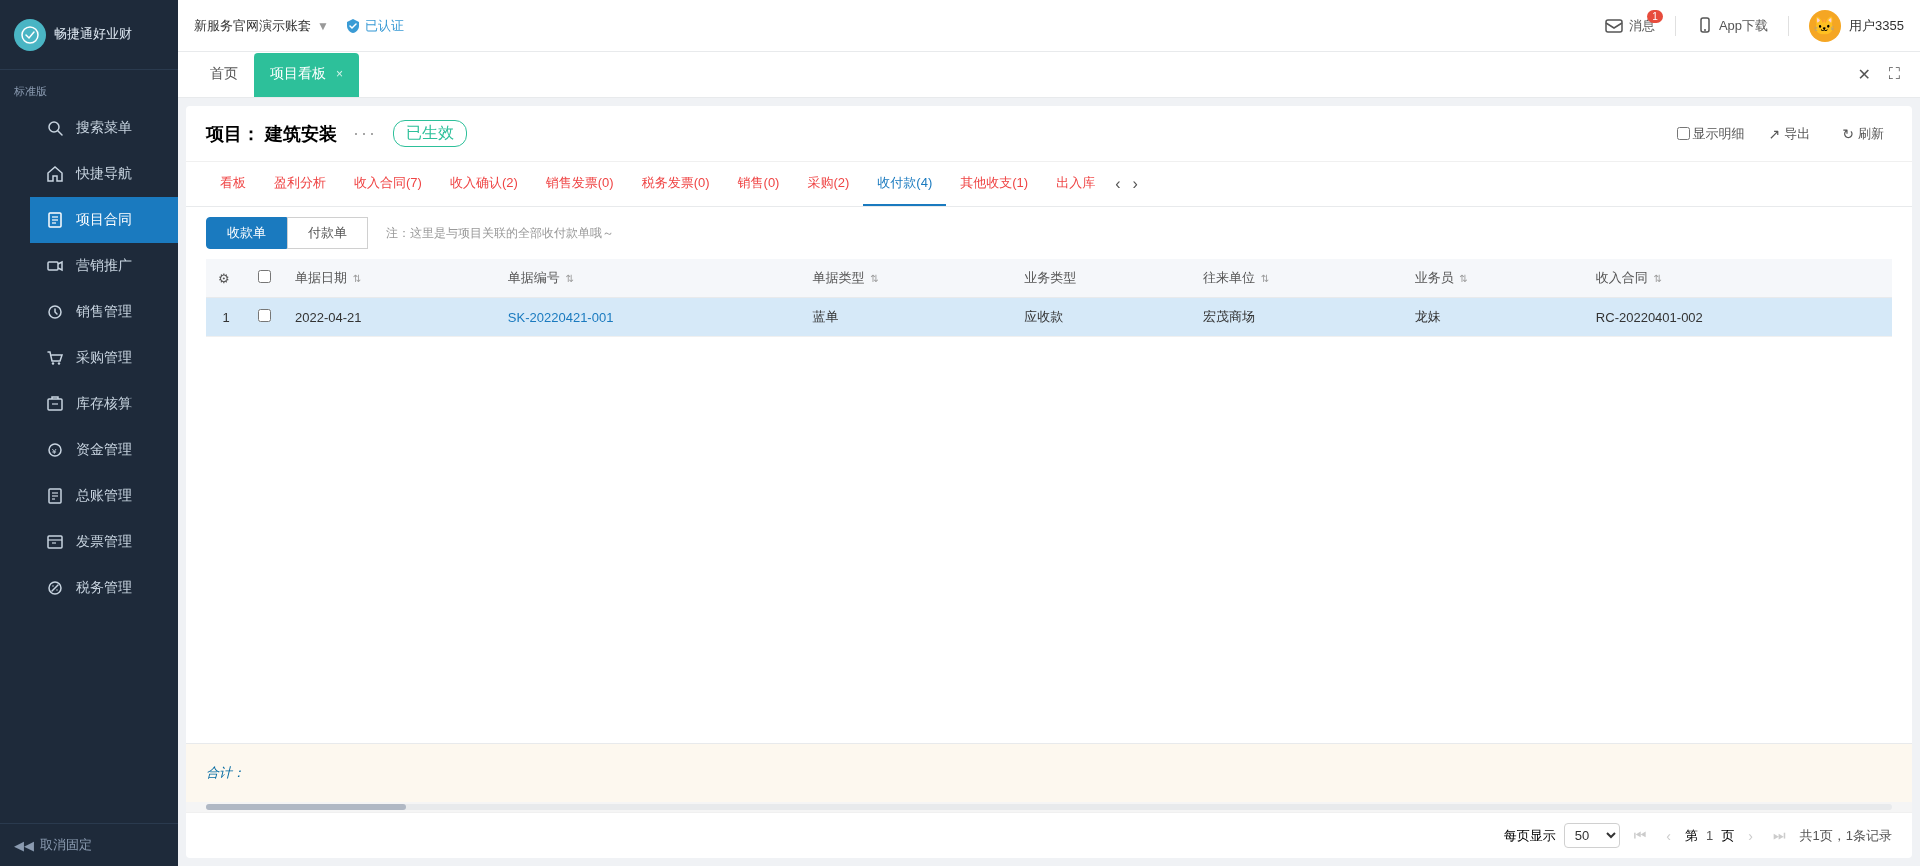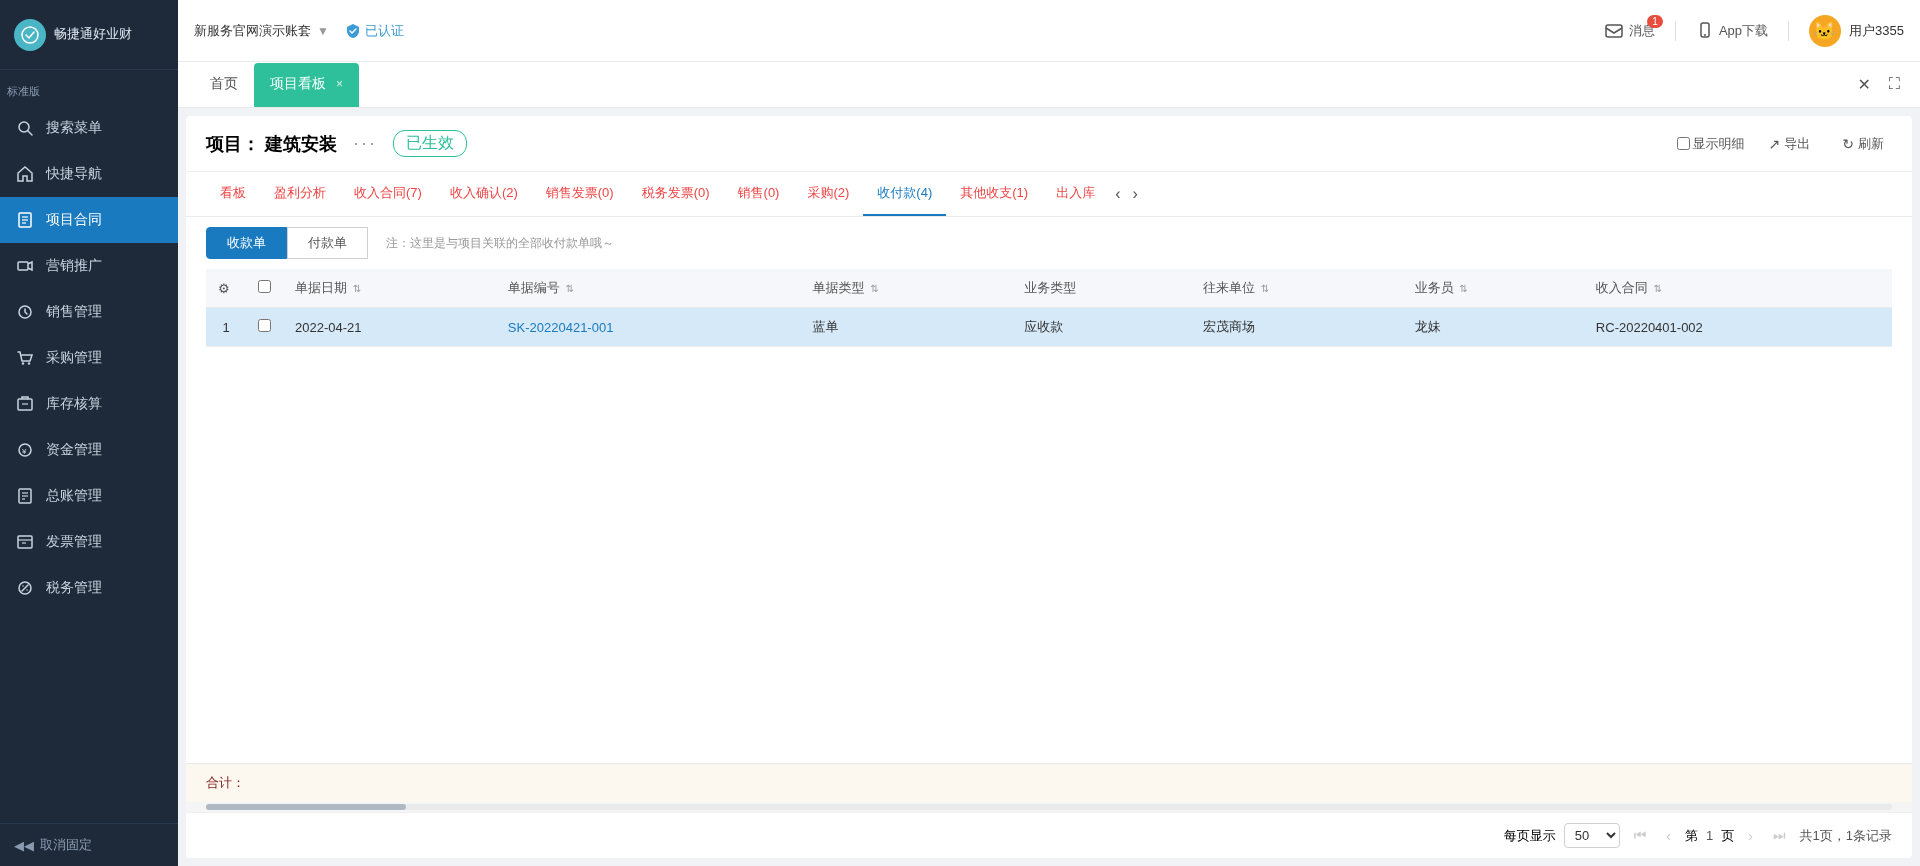--- a/index.html
+++ b/index.html
@@ -25,22 +25,22 @@
     }
     .sidebar-logo-icon {
       width: 32px;
       height: 32px;
       background: #4ab5c4;
       border-radius: 50%;
       display: flex; align-items: center; justify-content: center;
       color: white; font-size: 16px; margin-right: 8px; flex-shrink: 0;
     }
     .sidebar-logo-text { font-size: 13px; color: #e0eaf4; line-height: 1.3; }
-    .sidebar-edition { font-size: 11px; color: #8a9ab0; margin-top: 14px; padding: 0 7px 6px; }
-    .sidebar-scroll { flex: 1; overflow-y: auto; overflow-x: hidden; }
+    .sidebar-edition { font-size: 11px; color: #8a9ab0; margin-top: 14px; padding: 0 14px 6px; }
+    .sidebar-scroll { flex: 1; overflow-y: auto; overflow-x: hidden; margin-left: 30px; }
     .sidebar-scroll::-webkit-scrollbar { width: 4px; }
     .sidebar-scroll::-webkit-scrollbar-track { background: transparent; }
     .sidebar-scroll::-webkit-scrollbar-thumb { background: #3a4a5e; border-radius: 2px; }
     .sidebar-item {
       display: flex; align-items: center;
       padding: 12px 14px;
       cursor: pointer;
       color: #c8d4e0;
       transition: background 0.15s;
     }
@@ -60,21 +60,21 @@
     .main {
       flex: 1;
       display: flex;
       flex-direction: column;
       background: #f0f2f5;
       overflow: hidden;
     }
 
     
     .header {
-      height: 62px;
+      height: 52px;
       background: #fff;
       display: flex;
       align-items: center;
       padding: 4px 16px;
       border-bottom: 1px solid #e8eaec;
       flex-shrink: 0;
     }
     .header-account {
       display: flex; align-items: center; gap: 6px;
       color: #333; font-size: 13px; cursor: pointer;
@@ -278,25 +278,26 @@
     .data-table th .sort-icon { font-size: 10px; color: #999; margin-left: 2px; }
     .data-table .link { color: #1a7abf; cursor: pointer; text-decoration: none; }
     .th-gear { width: 40px; text-align: center; cursor: pointer; }
     .th-check { width: 36px; text-align: center; }
     .td-center { text-align: center; }
     .row-num { color: #888; text-align: center; }
 
     
     .table-footer {
       background: #fdf8ef;
-      padding: 10px 20px;
+      padding: 20px 20px;
       font-size: 13px;
-      color: #7f1d1d;
+      color: #0369a1;
       border-top: 1px solid #e8eaec;
       flex-shrink: 0;
+      font-style: italic;
     }
 
     
     .scrollbar-hint {
       height: 10px;
       background: #f5f5f5;
       padding: 0 20px;
       display: flex; align-items: center;
       flex-shrink: 0;
     }

